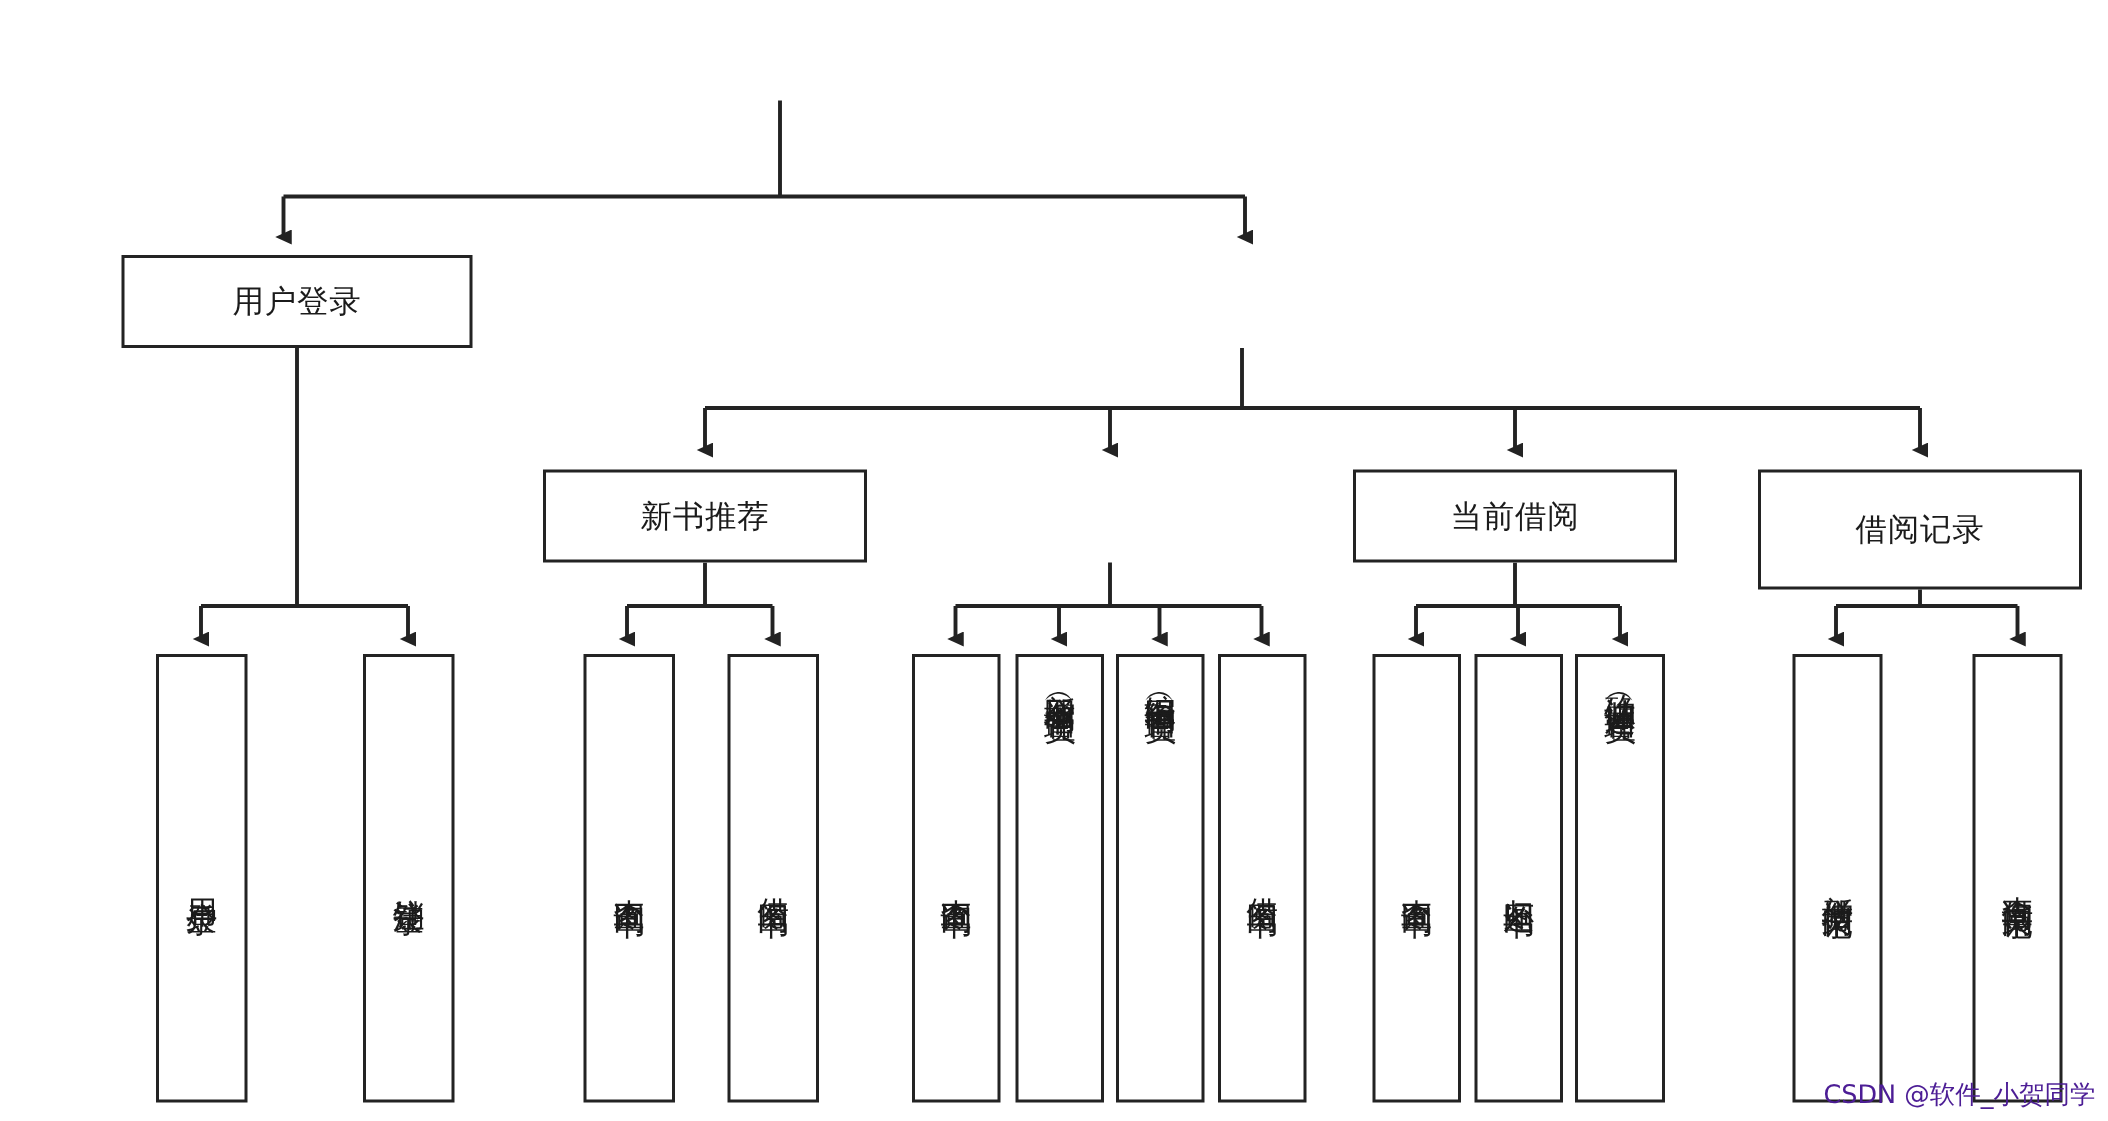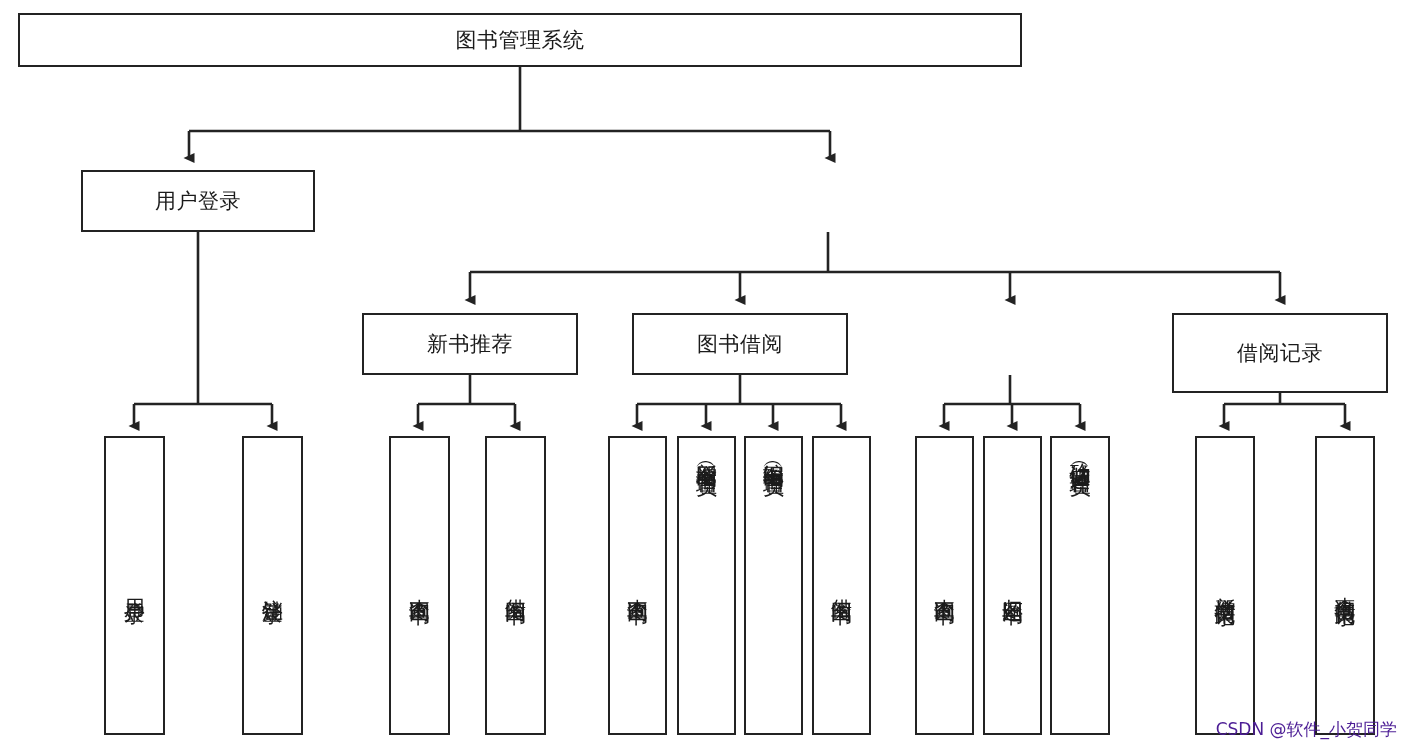--- a/index.html
+++ b/index.html
@@ -126,33 +126,30 @@
       <path d="M1012,404 L1012,426" marker-end="url(#arrow)"></path>
       <path d="M1080,404 L1080,426" marker-end="url(#arrow)"></path>
 
       <path d="M1280,375 L1280,404"></path>
       <path d="M1224,404 L1345,404"></path>
       <path d="M1224,404 L1224,426" marker-end="url(#arrow)"></path>
       <path d="M1345,404 L1345,426" marker-end="url(#arrow)"></path>
     </g>
   </svg>
 
-  <div class="node horiz" style="left:18px; top:13px; width:1004px; height:54px;">
-    <span class="lbl">图书管理系统</span>
-  </div>
 
   <div class="node horiz" style="left:81px; top:170px; width:234px; height:62px;">
     <span class="lbl">用户登录</span>
   </div>
 
   <div class="node horiz" style="left:362px; top:313px; width:216px; height:62px;">
     <span class="lbl">新书推荐</span>
   </div>
-  <div class="node horiz" style="left:632px; top:313px; width:216px; height:62px;">
-    <span class="lbl">图书借阅</span>
+  <div class="node horiz" style="left:902px; top:313px; width:216px; height:62px;">
+    <span class="lbl">当前借阅</span>
   </div>
   <div class="node horiz" style="left:1172px; top:313px; width:216px; height:80px;">
     <span class="lbl">借阅记录</span>
   </div>
 
   <div class="node vert centered" style="left:104px; top:436px; width:61px; height:299px;">
     <span class="lbl">用户登录</span>
   </div>
   <div class="node vert centered" style="left:242px; top:436px; width:61px; height:299px;">
     <span class="lbl">注销登录</span>

